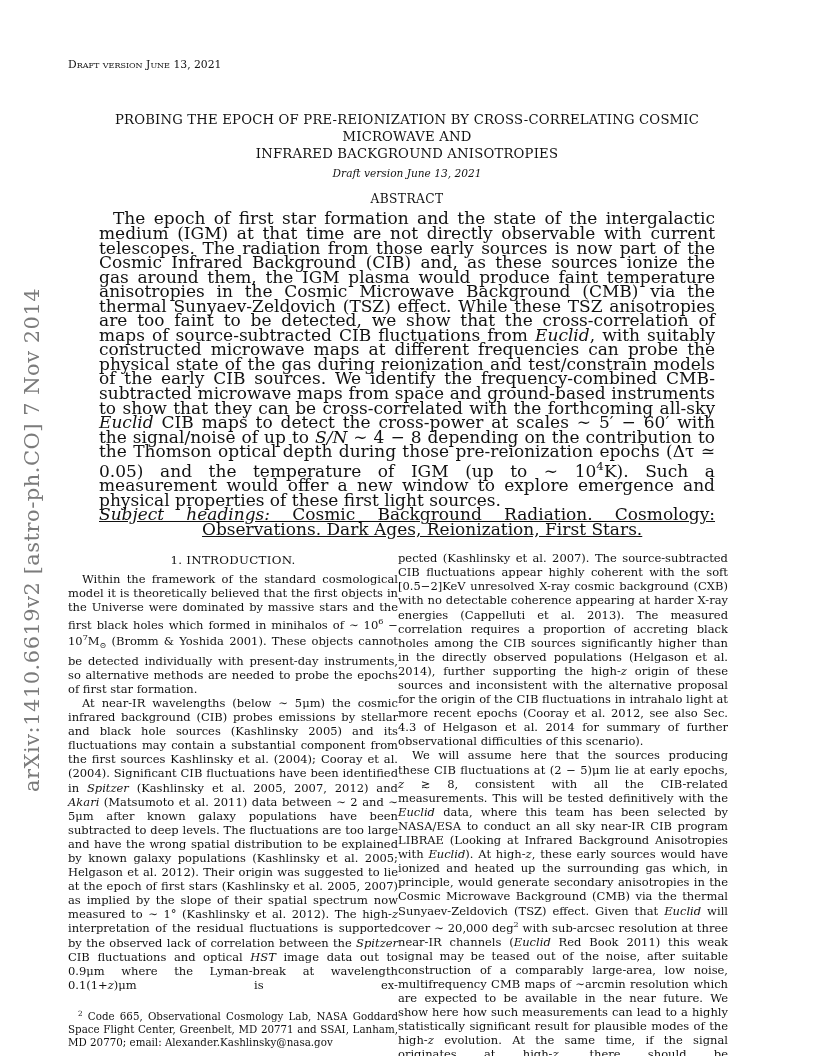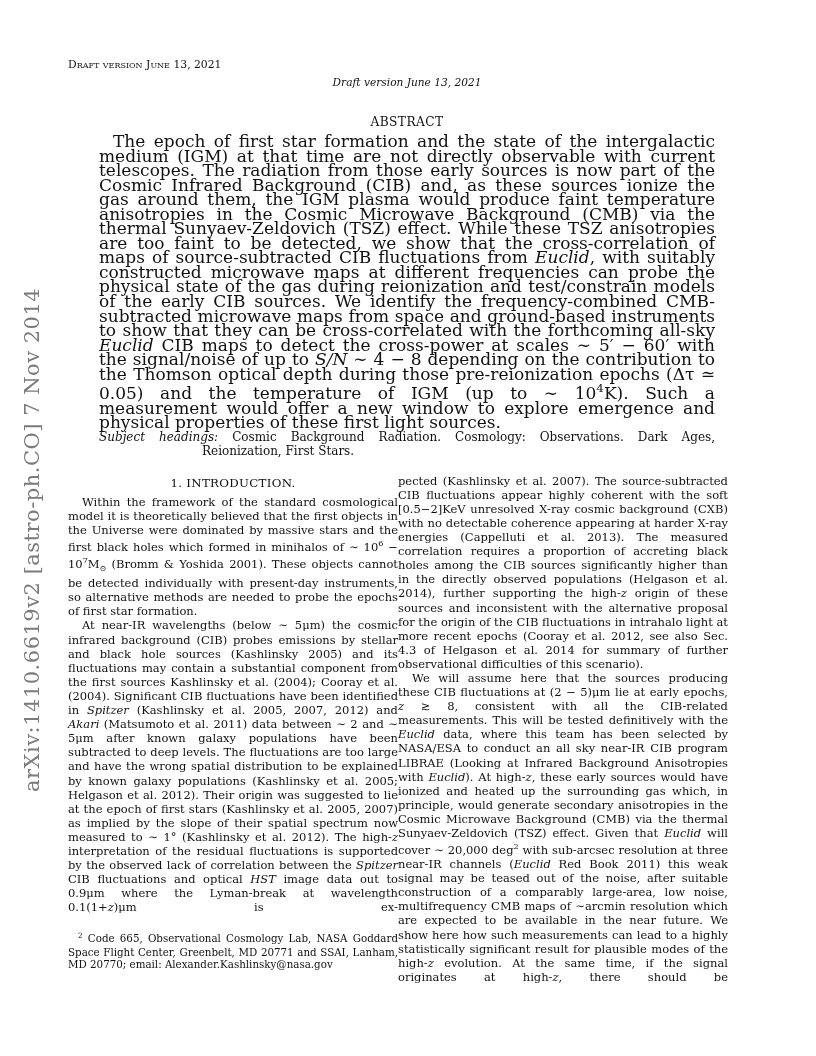--- a/index.html
+++ b/index.html
@@ -59,41 +59,42 @@
     font-size: 12px;
   }
   .authors sup { font-size: 8px; font-variant: normal; }
   .date-line {
     margin-top: 5px;
     text-align: center;
     font-style: italic;
     font-size: 10.6px;
   }
   .abstract-heading {
-    margin-top: 27px;
+    margin-top: 13px;
     text-align: center;
     font-size: 12.2px;
     letter-spacing: 0.4px;
   }
   .abstract-body {
     margin: 5px 31px 0 31px;
     font-size: 17px;
     line-height: 14.55px;
     text-align: justify;
     text-indent: 14px;
   }
   .abstract-body sup, .col sup { font-size: 70%; }
   .abstract-body sub, .col sub { font-size: 70%; }
   .subject-headings {
     margin: 0 31px;
-    font-size: 12px;
+    font-size: 17px;
     line-height: 14.55px;
     text-align: justify;
     padding-left: 103px;
     text-indent: -103px;
+    text-decoration: underline;
   }
   .columns {
     display: flex;
     margin-top: 15px;
   }
   .col {
     width: 330px;
     font-size: 11.5px;
     line-height: 14.1px;
     text-align: justify;
@@ -122,20 +123,21 @@
 <div class="page">
 
   <div class="arxiv-watermark">arXiv:1410.6619v2 [astro-ph.CO] 7 Nov 2014</div>
 
   <div class="content">
 
     <div>
       <div class="hdr-line1">Draft version June 13, 2021</div>
     </div>
 
+    <h1 class="title">PROBING THE EPOCH OF PRE-REIONIZATION BY CROSS-CORRELATING COSMIC MICROWAVE AND<br>INFRARED BACKGROUND ANISOTROPIES</h1>
 
 
     <div class="date-line">Draft version June 13, 2021</div>
 
     <div class="abstract-heading">ABSTRACT</div>
 
     <p class="abstract-body">The epoch of first star formation and the state of the intergalactic medium (IGM) at that time are not directly observable with current telescopes. The radiation from those early sources is now part of the Cosmic Infrared Background (CIB) and, as these sources ionize the gas around them, the IGM plasma would produce faint temperature anisotropies in the Cosmic Microwave Background (CMB) via the thermal Sunyaev-Zeldovich (TSZ) effect. While these TSZ anisotropies are too faint to be detected, we show that the cross-correlation of maps of source-subtracted CIB fluctuations from <i>Euclid</i>, with suitably constructed microwave maps at different frequencies can probe the physical state of the gas during reionization and test/constrain models of the early CIB sources. We identify the frequency-combined CMB-subtracted microwave maps from space and ground-based instruments to show that they can be cross-correlated with the forthcoming all-sky <i>Euclid</i> CIB maps to detect the cross-power at scales ∼ 5′ − 60′ with the signal/noise of up to <i>S/N</i> ∼ 4 − 8 depending on the contribution to the Thomson optical depth during those pre-reionization epochs (Δτ ≃ 0.05) and the temperature of IGM (up to ∼ 10<sup>4</sup>K). Such a measurement would offer a new window to explore emergence and physical properties of these first light sources.</p>
 
     <p class="subject-headings"><i>Subject headings:</i> Cosmic Background Radiation. Cosmology: Observations. Dark Ages, Reionization, First Stars.</p>
 

